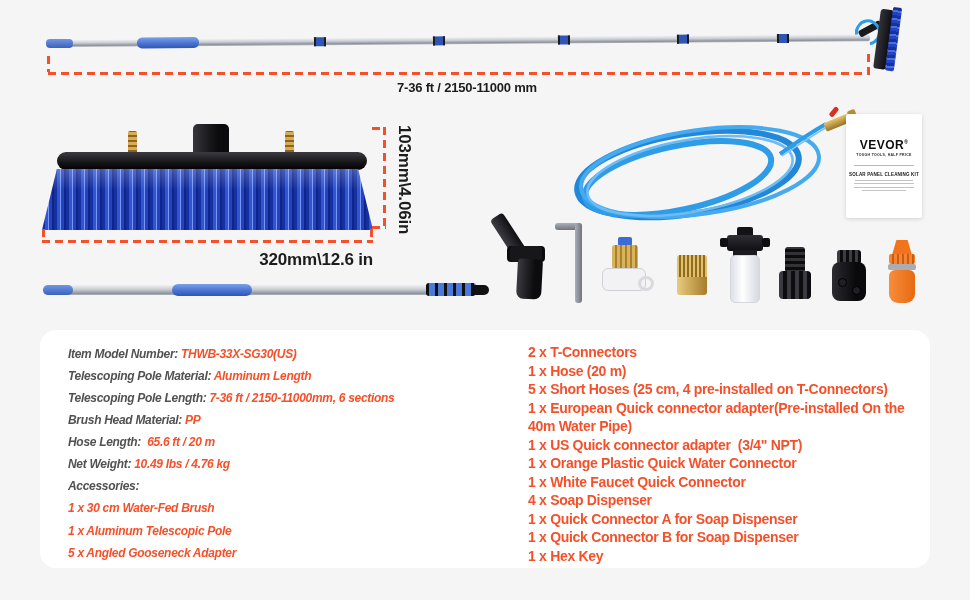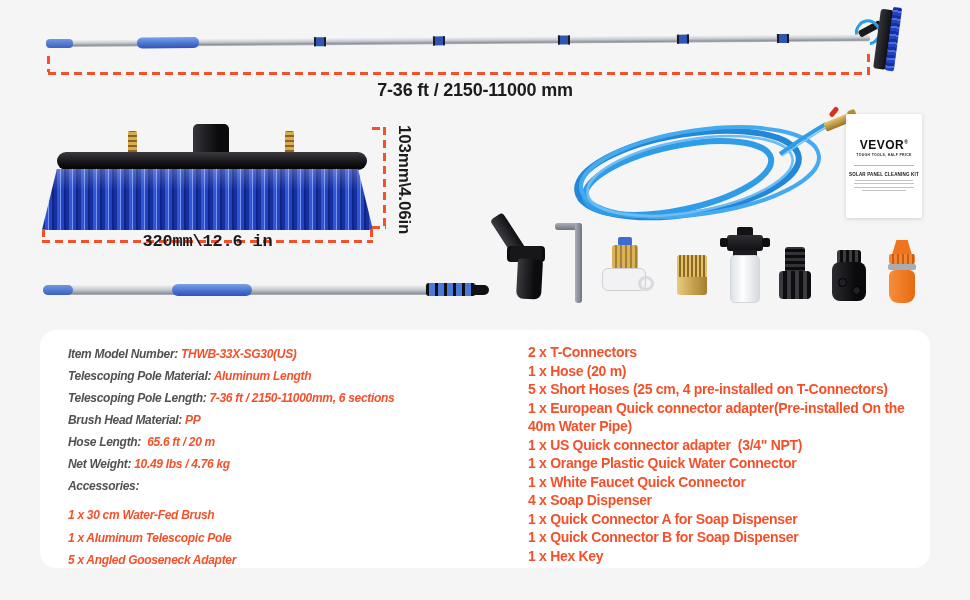--- a/index.html
+++ b/index.html
@@ -32,21 +32,21 @@
   .goose{left:858px;top:31px;width:24px;height:7px;background:#1a1a1c;border-radius:2px;transform:rotate(-28deg);}
   .head-bar{left:877px;top:15px;width:13px;height:60px;border-radius:3px;transform:rotate(8deg);
     background:linear-gradient(90deg,#32323a,#0d0d10);}
   .head-bristle{left:889px;top:13px;width:9px;height:64px;border-radius:2px;transform:rotate(8deg);
     background:repeating-linear-gradient(0deg,#2343c0 0 3px,#4a6fe0 3px 5px,#16309e 5px 8px);}
   .head-hose{left:855px;top:25px;width:26px;height:26px;border:3px solid var(--hose-blue);
     border-radius:50%;border-bottom-color:transparent;transform:rotate(35deg);}
   .dim-top-line{left:48px;top:72px;width:822px;}
   .dim-top-tick-l{left:47px;top:56px;height:16px;}
   .dim-top-tick-r{left:867px;top:54px;height:18px;}
-  .dim-top-label{left:64px;top:80px;width:822px;text-align:center;font-size:18px;}
+  .dim-top-label{left:56px;top:80px;width:822px;text-align:center;font-size:13px;}
 
   
   .brush{left:42px;top:118px;width:420px;height:150px;}
   .b-cyl{left:151px;top:6px;width:36px;height:31px;border-radius:5px 5px 2px 2px;
     background:linear-gradient(90deg,#35353b,#0b0b0d 70%);}
   .b-barb{top:13px;width:9px;height:24px;border-radius:2px;
     background:repeating-linear-gradient(0deg,#d8ad52 0 3px,#8a6420 3px 5px);}
   .b-bar{left:15px;top:34px;width:310px;height:18px;border-radius:9px;
     background:linear-gradient(180deg,#3a3a40 0%,#141417 60%,#000 100%);}
   .b-bristles{left:0;top:51px;width:331px;height:61px;
@@ -55,21 +55,21 @@
   .b-sheen{left:0;top:51px;width:331px;height:61px;clip-path:polygon(4.5% 0,95.5% 0,100% 100%,0 100%);
     background:linear-gradient(180deg,rgba(255,255,255,.22),rgba(255,255,255,0) 35%);}
   .brush-dimv{left:341px;top:9px;height:102px;}
   .brush-dimv-tick-t{left:330px;top:9px;width:14px;}
   .brush-dimv-tick-b{left:330px;top:108px;width:14px;}
   .brush-hlabel{left:352px;top:4px;height:116px;writing-mode:vertical-rl;
     display:flex;align-items:center;justify-content:center;}
   .brush-dimh{left:0;top:122px;width:331px;}
   .brush-dimh-tick-l{left:0;top:111px;height:12px;}
   .brush-dimh-tick-r{left:328px;top:111px;height:12px;}
-  .brush-wlabel{left:0;top:114px;width:331px;text-align:center;font-family:Liberation Mono, monospace;}
+  .brush-wlabel{left:0;top:132px;width:331px;text-align:right;}
 
   
   .pole-col{left:43px;top:282px;width:450px;height:18px;}
   .pc-bar{left:0;top:3px;width:432px;height:10px;border-radius:5px;
     background:linear-gradient(180deg,#f0f1f4 0%,#c9ccd2 45%,#8f939c 85%,#b4b7bd 100%);}
   .pc-cap{left:0;top:3px;width:30px;height:10px;border-radius:5px;
     background:linear-gradient(180deg,#6f97e2,#3a61bd);}
   .pc-grip{left:129px;top:2px;width:80px;height:12px;border-radius:6px;
     background:linear-gradient(180deg,#7ba1e6 0%,#4a74d2 55%,#2f55b5 100%);}
   .pc-rings{left:383px;top:1px;width:50px;height:13px;border-radius:3px;
@@ -133,21 +133,21 @@
   .or-ring{left:398px;top:56px;width:28px;height:6px;border-radius:2px;background:#a8adb4;}
   .or-body{left:399px;top:62px;width:26px;height:33px;border-radius:6px 6px 9px 9px;
     background:linear-gradient(90deg,#f78d3c,#e66a10);}
 
   
   .spec-panel{left:40px;top:330px;width:890px;height:238px;background:var(--panel);border-radius:16px;}
   .col-left{position:absolute;left:28px;top:13px;width:458px;font-size:12px;letter-spacing:-0.3px;font-style:italic;}
   .spec-row{line-height:22px;white-space:nowrap;}
   .spec-label{font-weight:700;color:var(--label);}
   .spec-value{font-weight:700;color:var(--accent);}
-  .left-list{margin-top:7px;}
+  .left-list{margin-top:0;}
   .left-list .li{line-height:22.5px;font-weight:700;color:var(--accent);}
   .col-right{position:absolute;left:488px;top:13px;width:398px;font-size:14px;letter-spacing:-0.3px;
     font-weight:700;color:var(--accent);}
   .col-right .li{line-height:18.5px;}
 </style>
 </head>
 <body>
 
 <div class="page">
 

